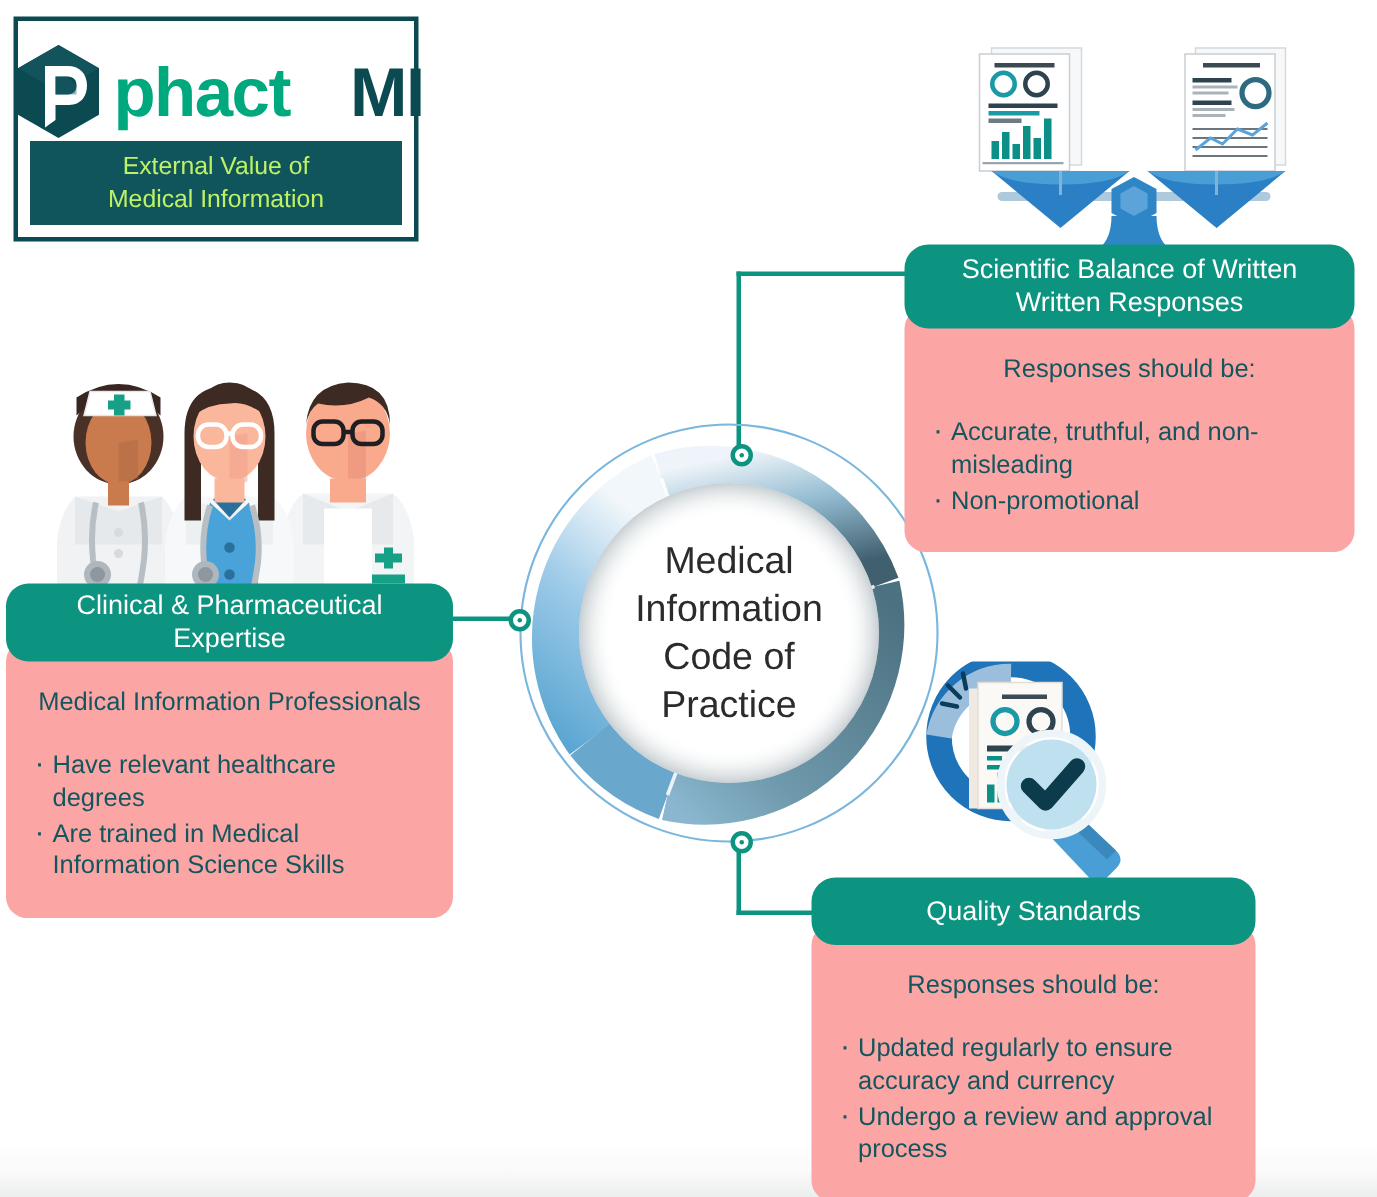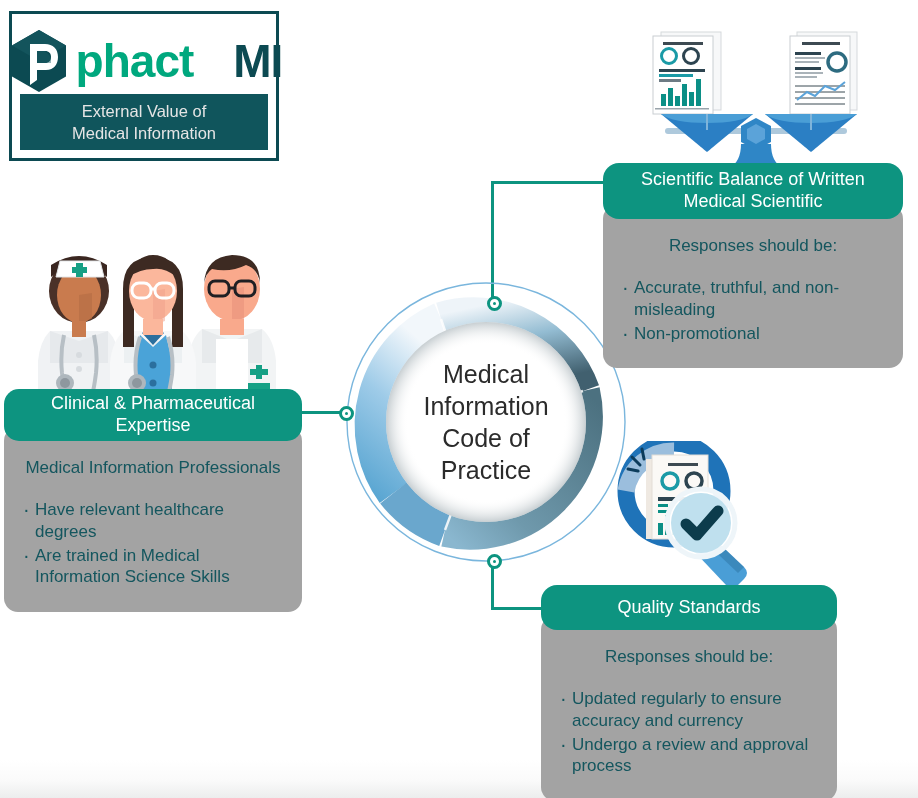--- a/index.html
+++ b/index.html
@@ -29,35 +29,35 @@
   }
   .logo-mark{width:66px;height:66px;position:relative;margin-right:4px;}
   .logo-word{
     font-size:46px;font-weight:bold;letter-spacing:-1px;line-height:1;
     white-space:nowrap;
   }
   .logo-word .p1{color:#00a87e;}
   .logo-word .p2{color:#0c4a52;margin-left:40px;}
   .logo-caption{
     position:absolute;left:8px;right:8px;bottom:8px;height:56px;
-    background:#10555c;color:#e5e5e5;
+    background:#10555c;color:#bef264;
     display:flex;flex-direction:column;align-items:center;justify-content:center;
     font-size:16.5px;line-height:1.35;text-align:left;
   }
 
   
   .panel{position:absolute;}
   .panel-head{
     background:#0d9480;color:#ffffff;border-radius:16px;
     display:flex;align-items:center;justify-content:center;
     text-align:center;font-size:18px;line-height:1.22;
     box-sizing:border-box;padding:6px 14px;position:relative;z-index:4;
   }
   .panel-body{
-    background:#a3a3a3;border-radius:14px;
+    background:#fca5a5;border-radius:14px;
     margin-top:-14px;padding:30px 18px 22px 18px;
     box-sizing:border-box;position:relative;z-index:3;
     color:#0f4d55;
   }
   .panel-lead{
     text-align:center;font-size:17px;color:#14565e;margin:0 0 20px 0;line-height:1.3;
   }
   .panel-list{list-style:none;margin:0;padding:0;}
   .panel-list li{
     font-size:17px;line-height:1.28;color:#14565e;
@@ -355,21 +355,21 @@
       <path d="M112 92 L148 126 L142 132 L106 98 Z" fill="#2b6f9e" opacity="0.45"></path>
 
       <circle cx="105" cy="82" r="34" fill="#ffffff" opacity="0.92"></circle>
       <circle cx="105" cy="82" r="30" fill="#bfe0ee"></circle>
       <circle cx="105" cy="82" r="34" fill="none" stroke="#eef5f9" stroke-width="5"></circle>
       <path d="M90 83 L101 94 L122 70" fill="none" stroke="#0c3c4c" stroke-width="11" stroke-linecap="round" stroke-linejoin="round"></path>
     </svg>
   </div>
 
   <div class="panel" id="panel-scientific">
-    <div class="panel-head">Scientific Balance of Written Medical Scientific</div>
+    <div class="panel-head">Scientific Balance of Written Written Responses</div>
     <div class="panel-body">
       <p class="panel-lead">Responses should be:</p>
       <ul class="panel-list">
         <li>Accurate, truthful, and non-misleading</li>
         <li>Non-promotional</li>
       </ul>
     </div>
   </div>
 
   <div class="panel" id="panel-expertise">

